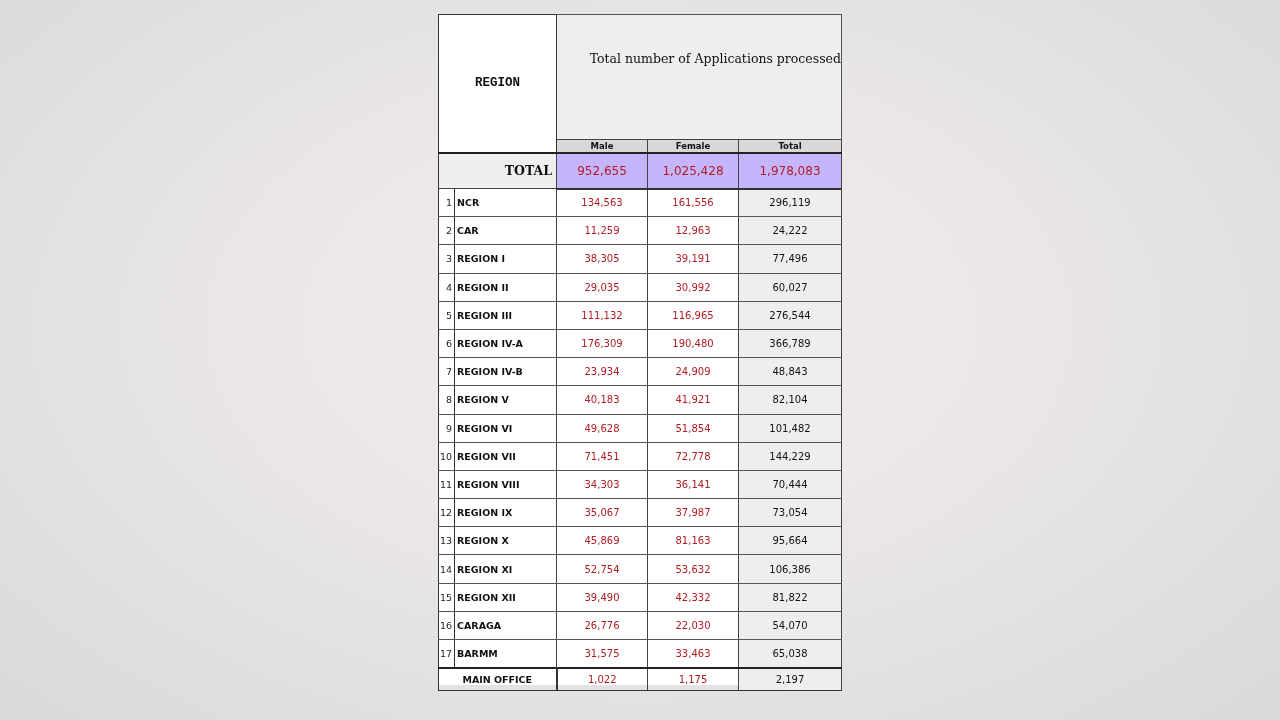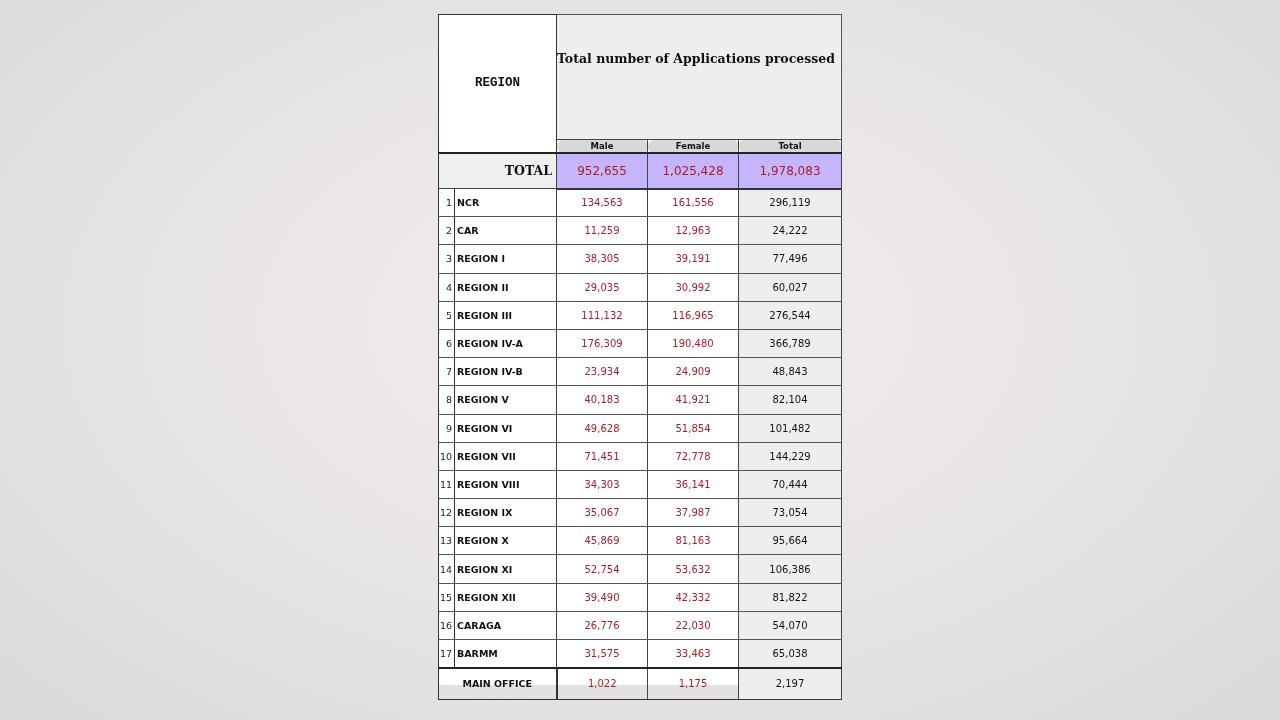--- a/index.html
+++ b/index.html
@@ -17,29 +17,28 @@
   .grid td { padding:0; box-sizing:border-box; }
   .hdr-region {
     width:118px; height:138px; background:#ffffff;
     border-left:1px solid #333; border-top:1px solid #333; border-right:1px solid #333;
     text-align:center; vertical-align:middle;
     font-family:Liberation Mono, monospace; font-weight:bold; font-size:12.5px; color:#111;border-radius:14px;
   }
   .hdr-title {
     height:125px; background:#eeeeee;
     border-top:1px solid #555; border-right:1px solid #555;
-    text-align:left; vertical-align:top; padding-top:36px !important;
-    font-family:"DejaVu Serif", serif; font-weight:bold; font-size:12.5px; color:#111;
+    text-align:right; vertical-align:top; padding-top:36px !important;
+    font-family:"DejaVu Serif", serif; font-weight:normal; font-size:12.5px; color:#111;
   }
   .subhdr {
     height:13px; background:#d8d8d8;
     border-top:1px solid #444; border-right:1px solid #444; border-bottom:2px solid #222;
     text-align:center; font-size:8.5px; font-weight:bold; color:#111;
     font-family:"DejaVu Sans", sans-serif;
-    border-radius:6px;
   }
   .total-label {
     height:24px; background:#efefef; border-left:1px solid #333; border-right:1px solid #444;
     border-bottom:1px solid #444;
     text-align:right; padding-right:4px !important;
     font-family:"DejaVu Serif", serif; font-weight:bold; font-size:12.5px; color:#111;
   }
   .total-val {
     height:36px; background:#c4b5fd; border-right:1px solid #444; border-bottom:2px solid #333;
     text-align:center; font-family:"DejaVu Sans", sans-serif; font-size:12px; color:#b01c22;
@@ -55,21 +54,21 @@
     font-size:9.5px; font-weight:bold; color:#111; font-family:"DejaVu Sans", sans-serif;
   }
   .m, .f {
     border-right:1px solid #444; text-align:center; color:#b01c22;
     font-size:10px; font-family:"DejaVu Sans", sans-serif;
   }
   .t {
     background:#eeeeee; border-right:1px solid #444; text-align:center; color:#111;
     font-size:10px; font-family:"DejaVu Sans", sans-serif;margin-top:44px;
   }
-  .main-row td { height:32px; border-top:2px solid #222; border-bottom:1px solid #333; }
+  .main-row td { height:23px; border-top:2px solid #222; border-bottom:1px solid #333; }
   .main-label {
     border-left:1px solid #333; border-right:2px solid #333; text-align:center;
     font-size:9.5px; font-weight:bold; color:#111; font-family:"DejaVu Sans", sans-serif;
   }
 </style>
 </head>
 <body>
 
 <div class="sheet">
   <table class="grid">

